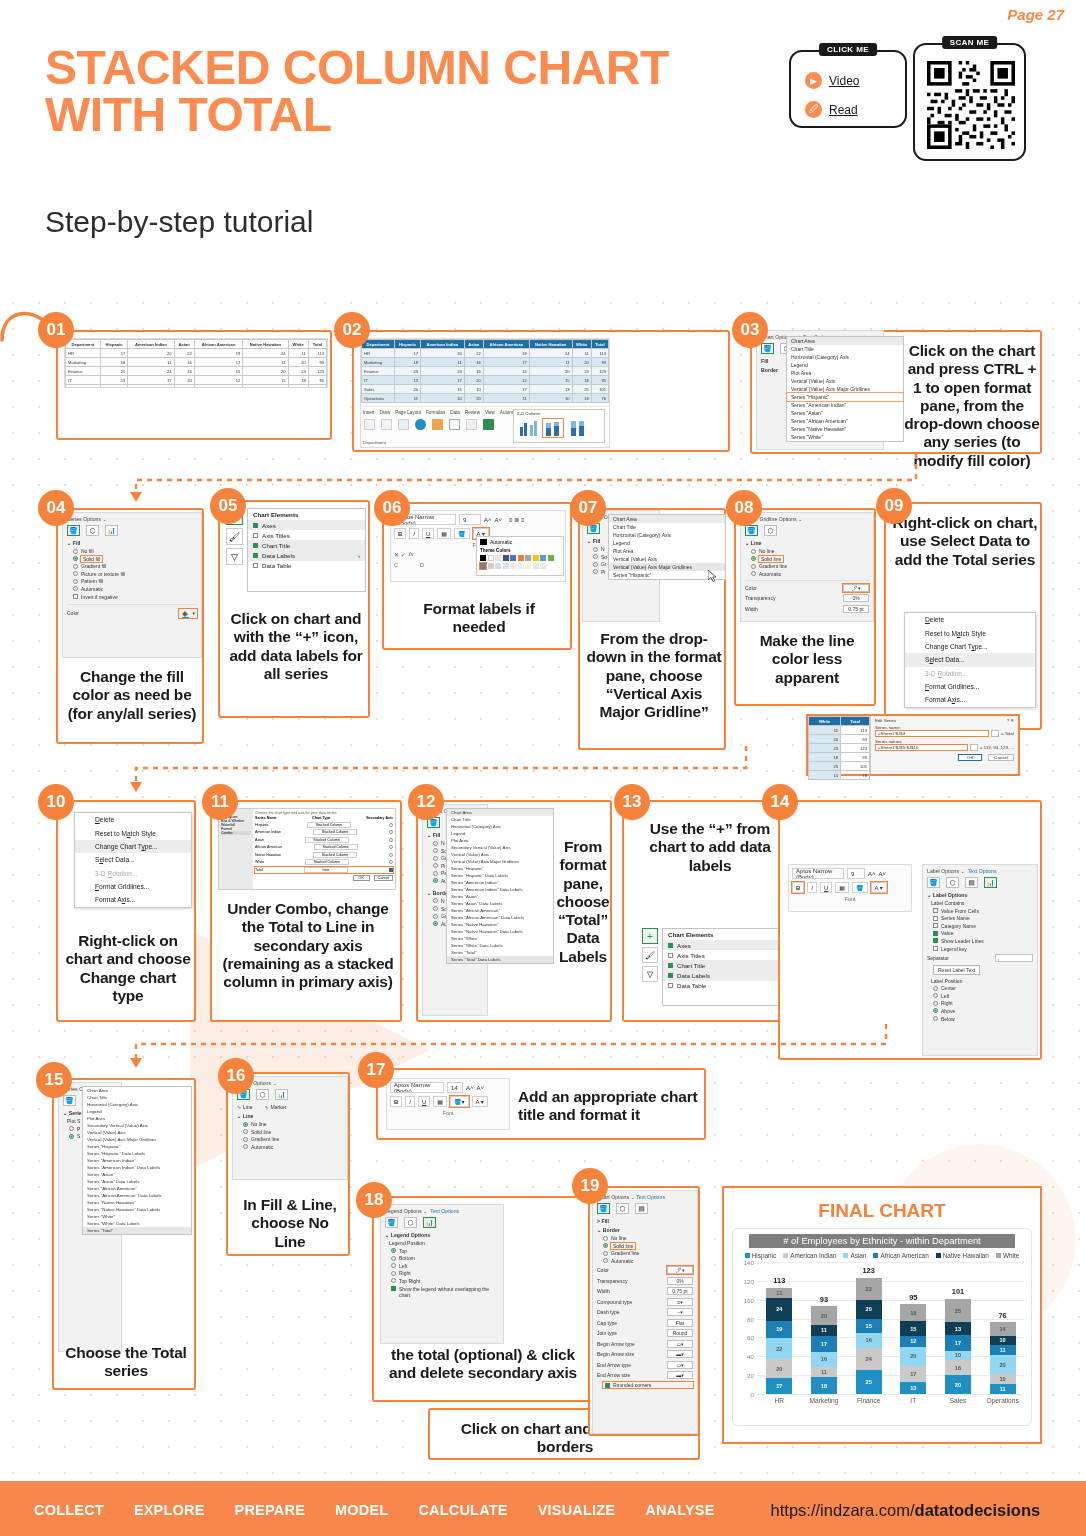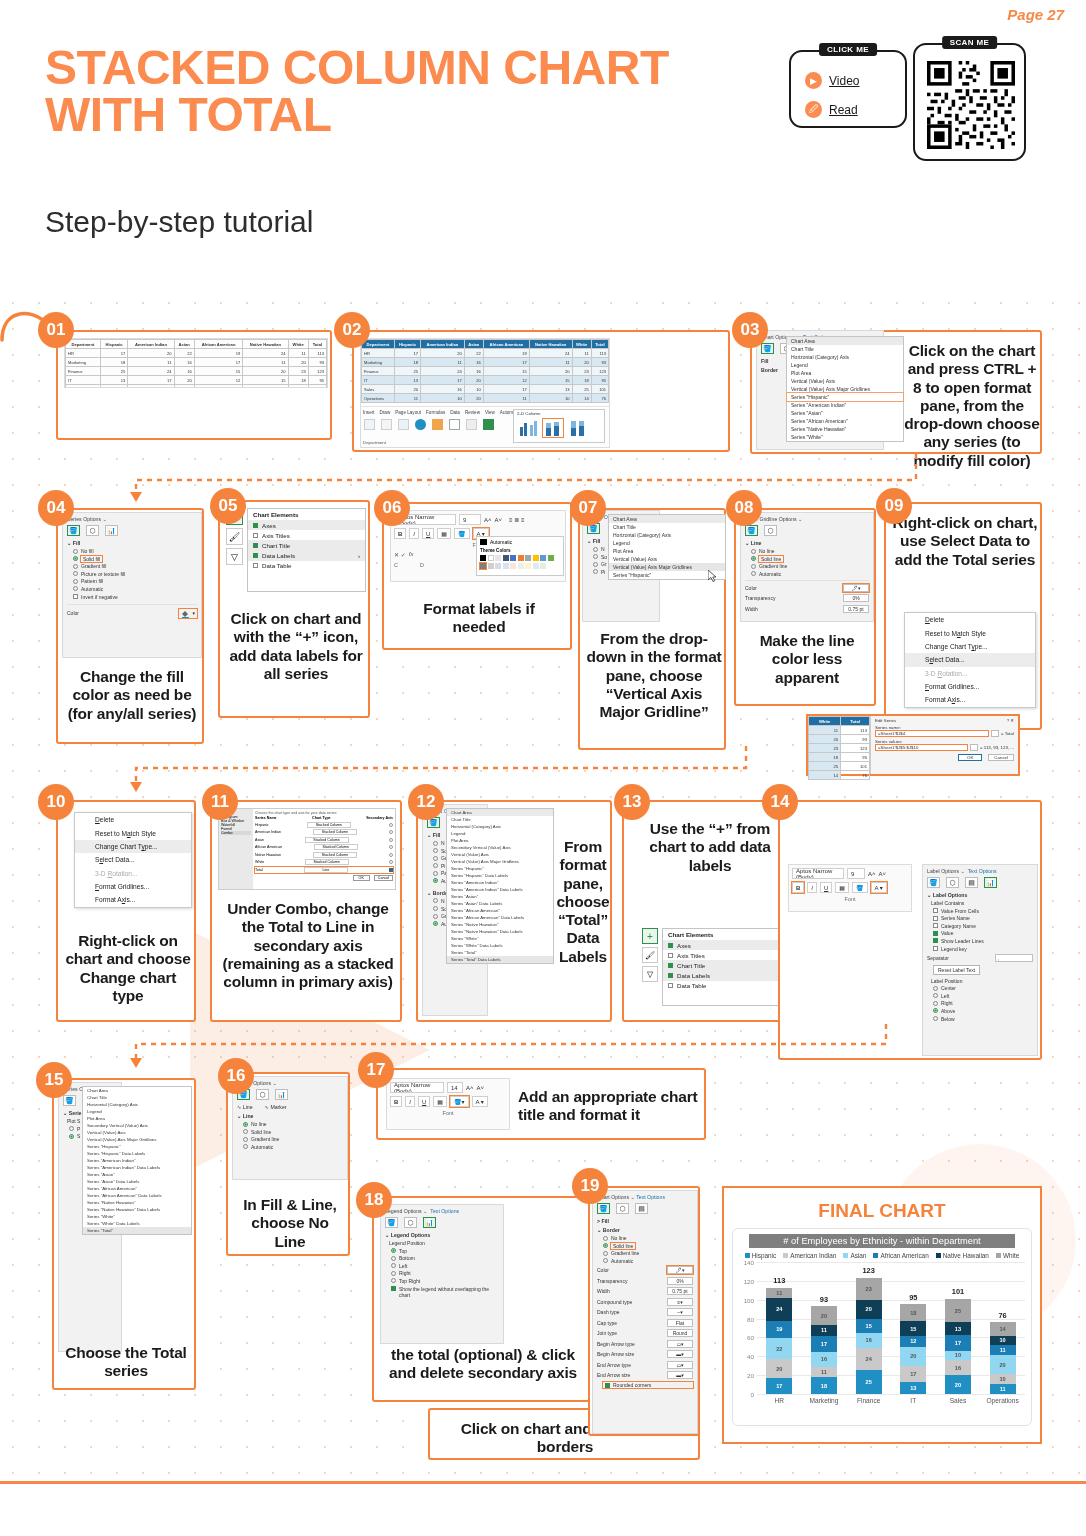--- a/index.html
+++ b/index.html
@@ -509,21 +509,21 @@
       <div>Plot Area</div>
       <div>Vertical (Value) Axis</div>
       <div>Vertical (Value) Axis Major Gridlines</div>
       <div style="outline:1px solid #f5a06a">Series "Hispanic"</div>
       <div>Series "American Indian"</div>
       <div>Series "Asian"</div>
       <div>Series "African American"</div>
       <div>Series "Native Hawaiian"</div>
       <div>Series "White"</div>
     </div>
-    <div class="cap" style="position:absolute;left:152px;top:10px;width:136px">Click on the chart and press CTRL + 8 to open format pane, from the drop-down choose any series (to modify fill color)</div>
+    <div class="cap" style="position:absolute;left:152px;top:10px;width:136px">Click on the chart and press CTRL + 1 to open format pane, from the drop-down choose any series (to modify fill color)</div>
   </div>
   <div class="badge" style="left:732px;top:312px">03</div>
 
   <svg class="conn" style="left:56px;top:452px;width:870px;height:52px" viewBox="0 0 870 52">
     <path d="M860,2 L860,28 L80,28 L80,46" stroke="#f5833c" stroke-width="2.4" fill="none" stroke-dasharray="5,5"></path>
     <polygon points="74,40 86,40 80,50" fill="#f5833c"></polygon>
   </svg>
 
   <div class="step" style="left:56px;top:508px;width:148px;height:236px;">
     <div class="pane" style="position:absolute;left:4px;top:2px;width:140px;height:146px">
@@ -1394,13 +1394,25 @@
           <span>Marketing</span>
           <span>Finance</span>
           <span>IT</span>
           <span>Sales</span>
           <span>Operations</span>
         </div>
     </div>
   </div>
 
   <div class="toprule"></div>
+  <div class="footer">
+    <div style="display:flex;gap:30px;margin-left:34px" id="footwords">
+        <span class="fword">COLLECT</span>
+        <span class="fword">EXPLORE</span>
+        <span class="fword">PREPARE</span>
+        <span class="fword">MODEL</span>
+        <span class="fword">CALCULATE</span>
+        <span class="fword">VISUALIZE</span>
+        <span class="fword">ANALYSE</span>
+      </div>
+    <div class="furl" style="margin-left:56px"><span>https://indzara.com/</span><b>datatodecisions</b></div>
+  </div>
 </div>
 
 </body></html>

